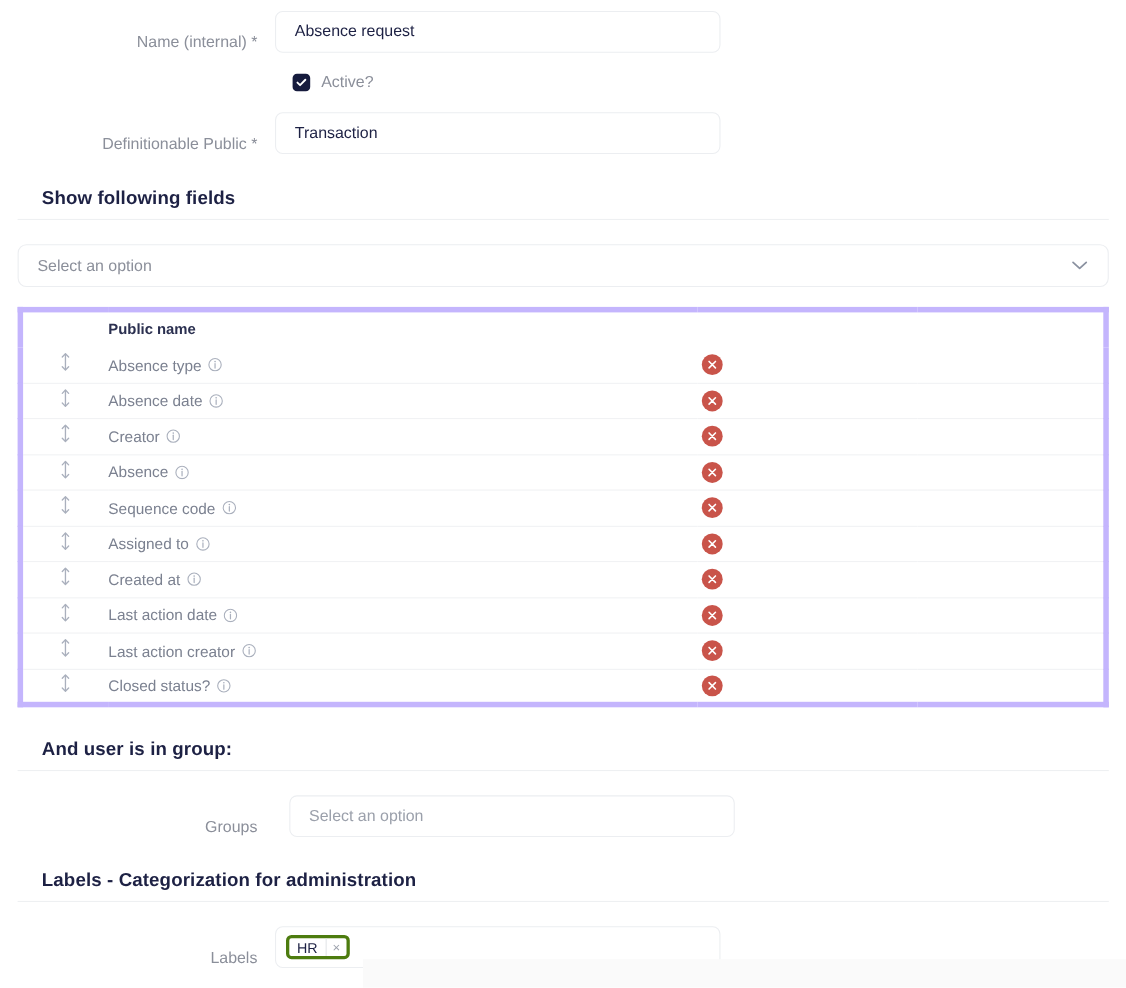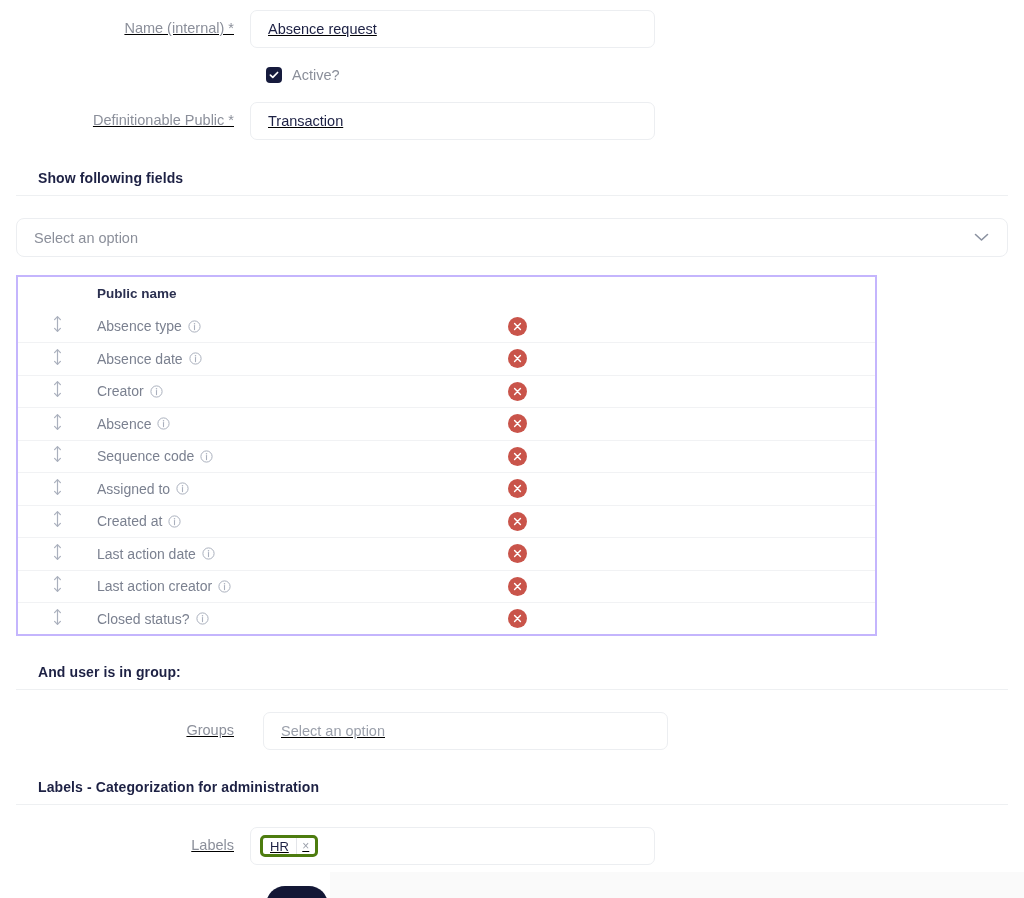--- a/index.html
+++ b/index.html
@@ -18,22 +18,21 @@
   .bottom-wash {
     position: absolute;
     left: 330px; right: 0; bottom: 0; height: 26px;
     background: #fafafa;
     pointer-events: none;
   }
 
   
   .form-row {
     display: flex;
-    align-items: center;
-    text-decoration: underline;
+    align-items: flex-end;
   }
   .form-label {
     width: 250px;
     text-align: right;
     padding-right: 16px;
     color: #8b8f9a;
     font-size: 14.5px;
     line-height: 1.2;
   }
   .field-wrap { width: 405px; }
@@ -70,21 +69,21 @@
     color: #8b8f9a;
     font-size: 14.5px;
   }
 
   
   .section {
     padding: 0 16px;
   }
   .section-title {
     color: #1d2144;
-    font-size: 14px;
+    font-size: 17px;
     font-weight: bold;
     padding: 0 0 9px 22px;
     letter-spacing: .1px;
   }
   .section-rule {
     border-bottom: 1px solid #eef0f2;
     margin: 0 0 0 0;
   }
 
   
@@ -97,24 +96,24 @@
     display: flex;
     align-items: center;
     justify-content: space-between;
     padding: 0 18px 0 17px;
   }
   .big-select .ph { color: #8b8f9a; font-size: 14.5px; }
 
   
   .tbl {
     margin: 0 16px;
-    border: 2px solid #c4b5fd;
+    border: 5px solid #c4b5fd;
     border-radius: 2px;
     border-collapse: collapse;
-    width: 861px;
+    width: 992px;
     background: #fff;
   }
   .tbl tr { border-bottom: 1px solid #f1f2f4; }
   .tbl tr:last-child { border-bottom: none; }
   .tbl th, .tbl td {
     padding: 0;
     height: 32.5px;
     vertical-align: middle;
   }
   .c-drag { width: 80px; text-align: center; }

